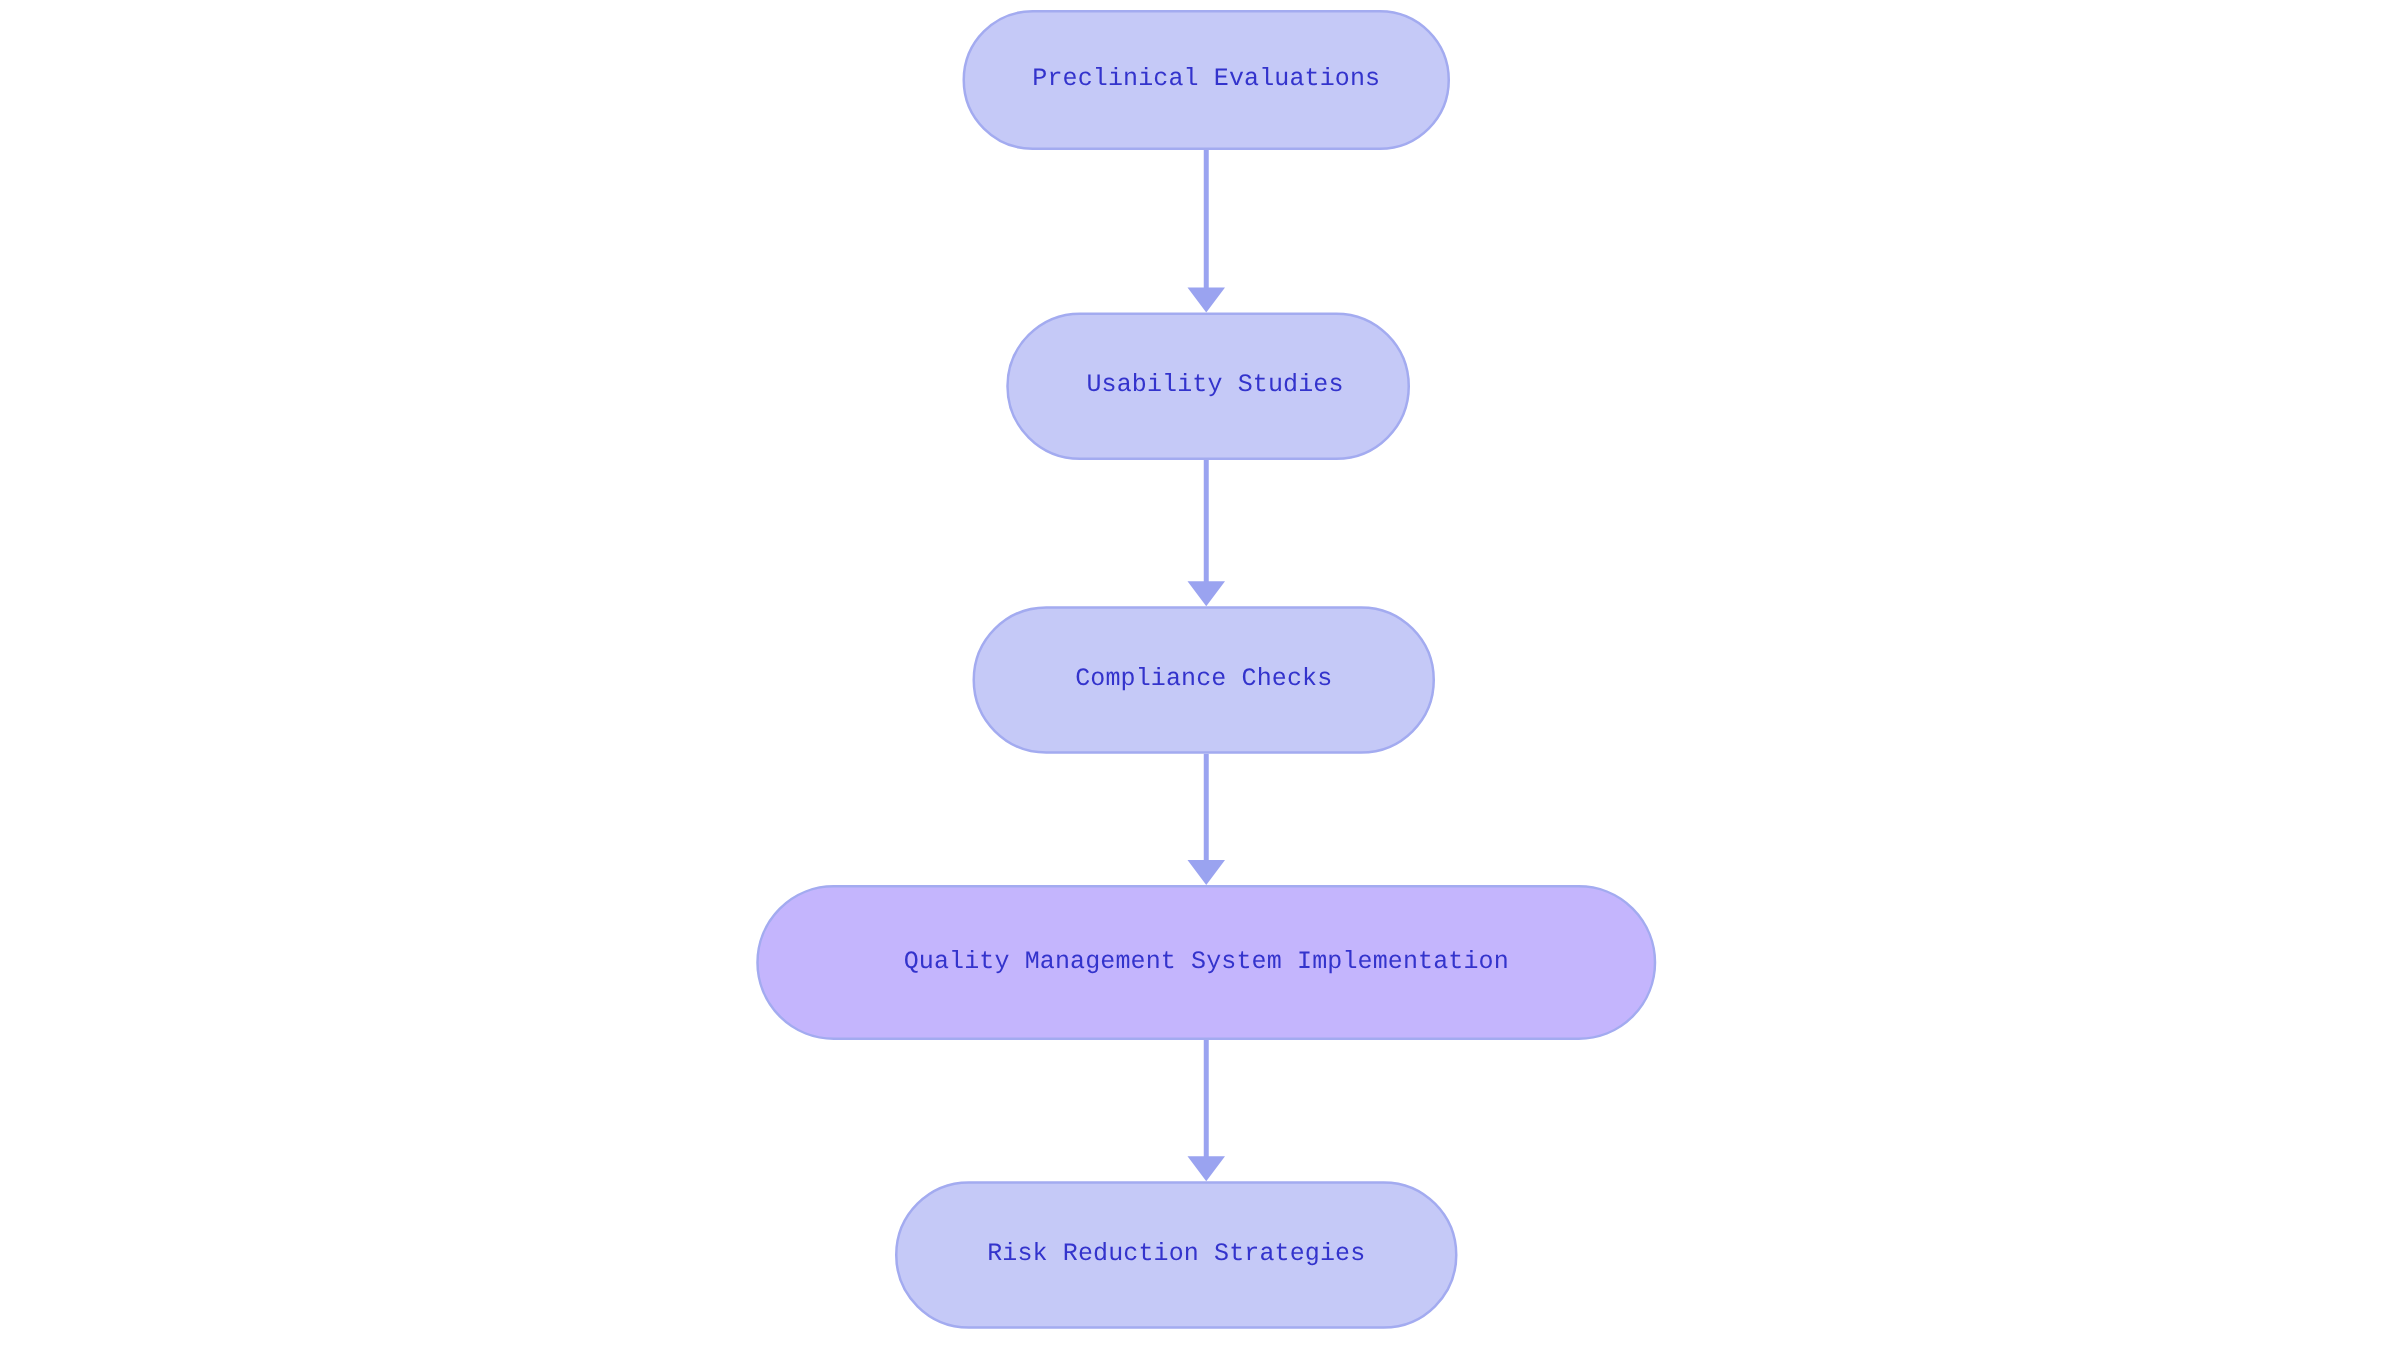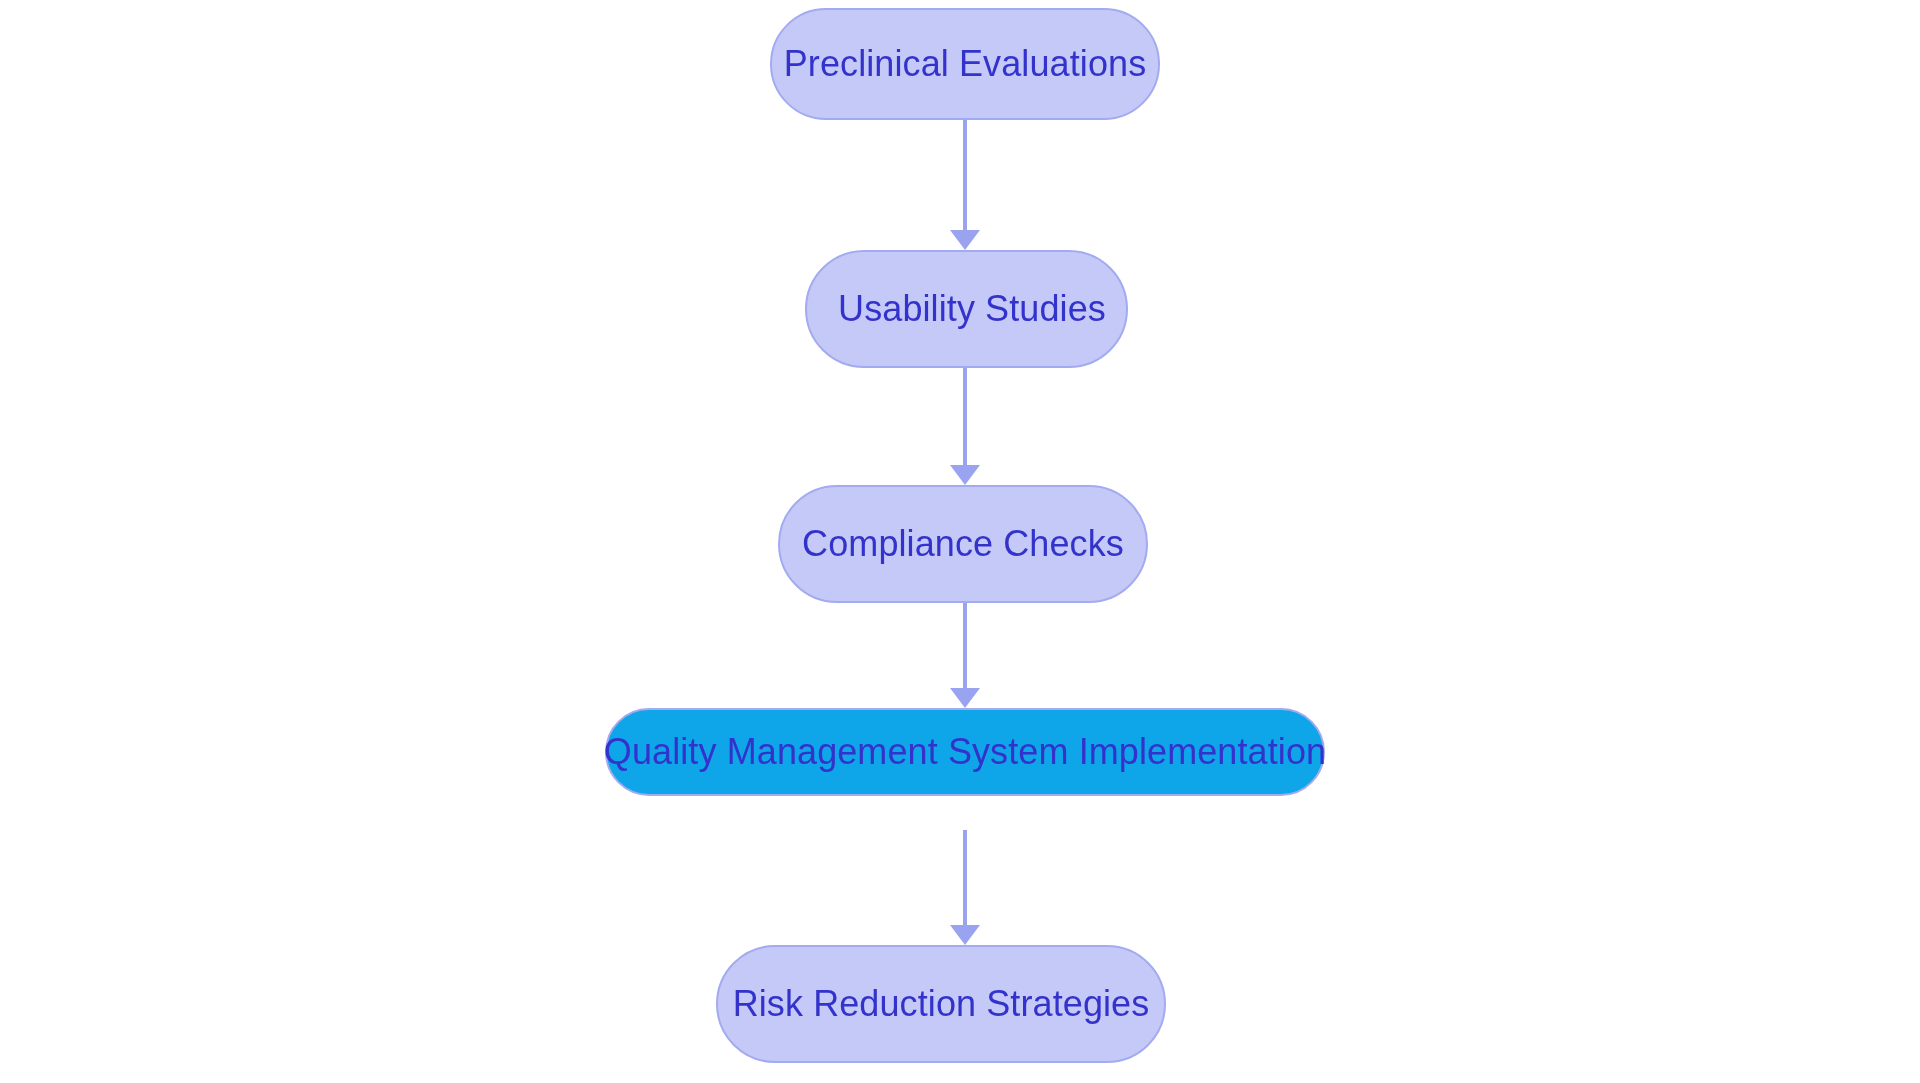--- a/index.html
+++ b/index.html
@@ -31,22 +31,22 @@
     box-sizing: border-box;
     display: flex;
     align-items: center;
     justify-content: center;
     border-radius: 9999px;
     border-style: solid;
     border-width: 2px;
     text-align: center;
   }
   .node-label {
-    font-family: Liberation Sans, sans-serif;
-    font-size: 36px;
+    font-family: Liberation Mono, monospace;
+    font-size: 20px;
     font-weight: 400;
     line-height: 1.1;
     letter-spacing: 0.1px;
     white-space: nowrap;
     user-select: none;
   }
 </style>
 </head>
 <body>
 
@@ -81,21 +81,21 @@
   <div id="nodes-layer">
       <div class="node-box" style="left: 770px; top: 8px; width: 390px; height: 112px; background: rgb(197, 201, 247); border-color: rgb(163, 171, 240);">
         <span class="node-label" style="color: rgb(51, 51, 204);">Preclinical Evaluations</span>
       </div>
       <div class="node-box" style="left: 805px; top: 250px; width: 323px; height: 118px; background: rgb(197, 201, 247); border-color: rgb(163, 171, 240);">
         <span class="node-label" style="color: rgb(51, 51, 204); margin-left: 11px;">Usability Studies</span>
       </div>
       <div class="node-box" style="left: 778px; top: 485px; width: 370px; height: 118px; background: rgb(197, 201, 247); border-color: rgb(163, 171, 240);">
         <span class="node-label" style="color: rgb(51, 51, 204);">Compliance Checks</span>
       </div>
-      <div class="node-box" style="left: 605px; top: 708px; width: 720px; height: 88px; background: #0ea5e9; border-color: rgb(163, 171, 240);">
+      <div class="node-box" style="left: 605px; top: 708px; width: 720px; height: 124px; background: #c4b5fd; border-color: rgb(163, 171, 240);">
         <span class="node-label" style="color: rgb(51, 51, 204);">Quality Management System Implementation</span>
       </div>
       <div class="node-box" style="left: 716px; top: 945px; width: 450px; height: 118px; background: rgb(197, 201, 247); border-color: rgb(163, 171, 240);">
         <span class="node-label" style="color: rgb(51, 51, 204);">Risk Reduction Strategies</span>
       </div>
     </div>
 
 </div>
 
 </body></html>

